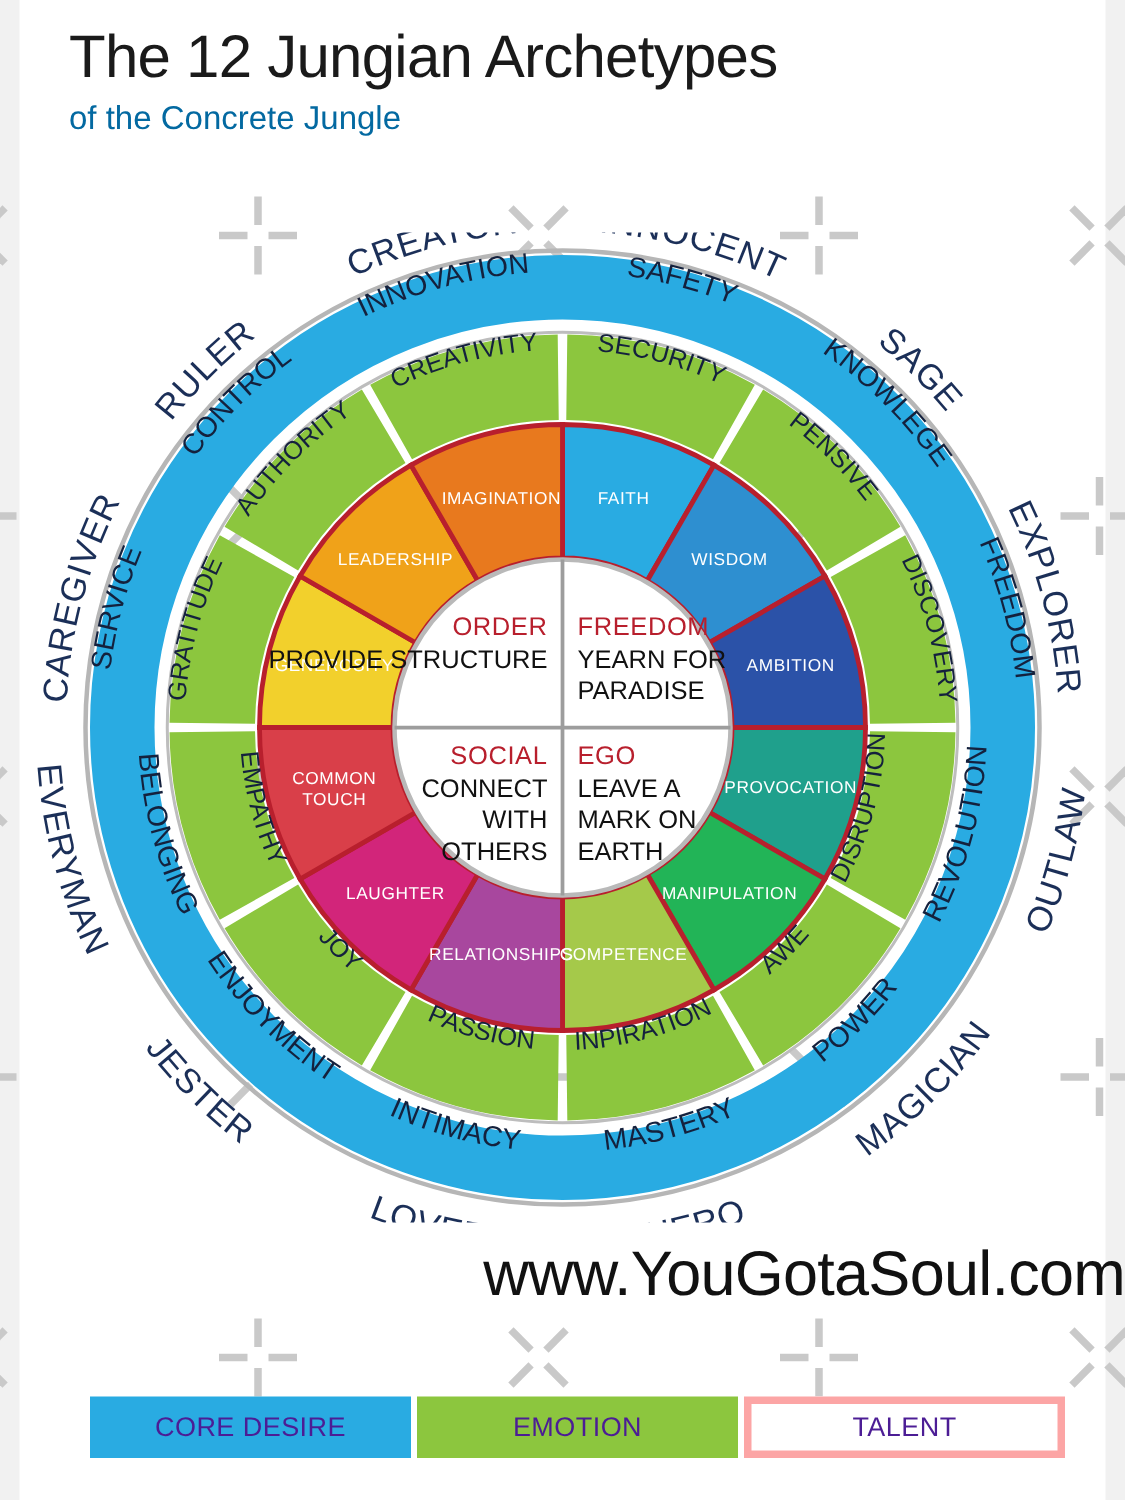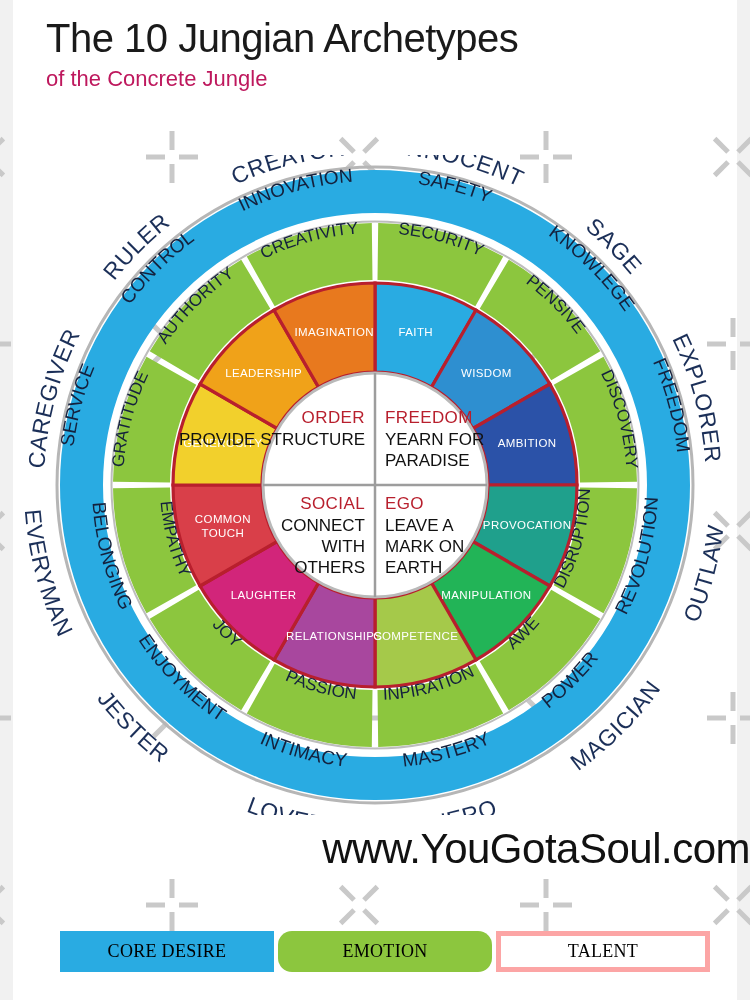--- a/index.html
+++ b/index.html
@@ -23,42 +23,42 @@
 
   
   #watermark{position:absolute;inset:0;pointer-events:none;}
 
   .title-wrap{position:absolute;left:46px;top:14px;}
   .title{
     font-size:40px;line-height:48px;color:#1a1a1a;
     font-weight:400;letter-spacing:-0.5px;white-space:nowrap;
   }
   .subtitle{
-    font-size:22px;line-height:30px;color:#be185d;
+    font-size:22px;line-height:30px;color:#0369a1;
     font-weight:400;margin-top:2px;white-space:nowrap;
   }
 
   #wheel{position:absolute;left:20px;top:155px;}
 
   .site{
     position:absolute;left:0;right:0;top:825px;
     text-align:right;font-size:42px;color:#111;
     letter-spacing:-0.5px;
   }
 
   .legend{
     position:absolute;left:60px;top:931px;
     display:flex;gap:4px;align-items:stretch;
   }
   .legend-item{
     height:41px;display:flex;align-items:center;justify-content:center;
-    font-size:18px;color:#000000;letter-spacing:0.3px;font-family:Liberation Serif, serif;
+    font-size:18px;color:#4c1d95;letter-spacing:0.3px;
   }
   .legend-item.core{width:214px;background:#29ABE2;}
-  .legend-item.emotion{width:214px;background:#8CC63E;border-radius:14px;}
+  .legend-item.emotion{width:214px;background:#8CC63E;}
   .legend-item.talent{width:214px;background:#ffffff;border:5px solid #fca5a5;box-sizing:border-box;}
 
   text{font-family:"Liberation Sans", sans-serif;}
 </style>
 </head>
 <body>
 
 <div id="poster">
 
   <div class="edge-strip left"></div>
@@ -203,21 +203,21 @@
         <line x1="541.0503" y1="1096.9497" x2="527.6154" y2="1110.3846"></line>
         <line x1="550.9497" y1="1087.0503" x2="564.3846" y2="1073.6154"></line>
         <line x1="733" y1="1085" x2="733" y2="1066"></line>
         <line x1="733" y1="1099" x2="733" y2="1118"></line>
         <line x1="726" y1="1092" x2="707" y2="1092"></line>
         <line x1="740" y1="1092" x2="759" y2="1092"></line>
       </g>
     </svg>
 
   <div class="title-wrap">
-    <div class="title">The 10 Jungian Archetypes</div>
+    <div class="title">The 12 Jungian Archetypes</div>
     <div class="subtitle">of the Concrete Jungle</div>
   </div>
 
   <svg id="wheel" width="710" height="660" viewBox="0 0 710 660">
       <circle cx="355" cy="330" r="318" fill="none" stroke="#b6b6b6" stroke-width="3"></circle>
       <circle cx="355" cy="330" r="293.5" fill="none" stroke="#29ABE2" stroke-width="43"></circle>
       <g>
         <path d="M358.2008542188348,68.01955314896156 A262,262 0 0 1 483.2182023581977,101.51785062278441 L455.3234026085135,151.22579915141526 A205,205 0 0 0 357.5044851712257,125.01529921960736 Z" fill="#8CC63E" stroke="none"></path>
         <path d="M488.76224449284075,104.71870484161917 A262,262 0 0 1 580.2812951583809,196.2377555071593 L531.269715677359,225.33870182812083 A205,205 0 0 0 459.6612981718792,153.73028432264095 Z" fill="#8CC63E" stroke="none"></path>
         <path d="M583.4821493772156,201.78179764180229 A262,262 0 0 1 616.9804468510384,326.79914578116524 L559.9847007803926,327.49551482877433 A205,205 0 0 0 533.7742008485848,229.6765973914865 Z" fill="#8CC63E" stroke="none"></path>

